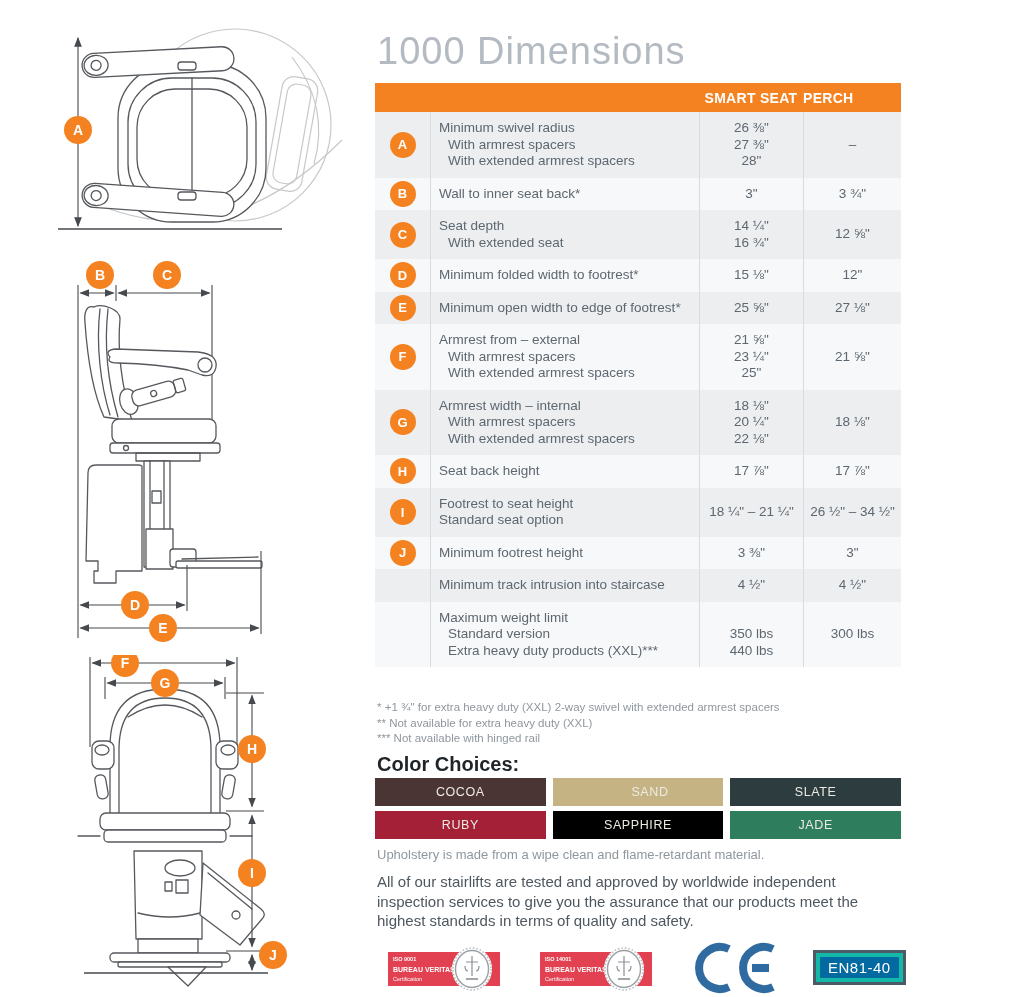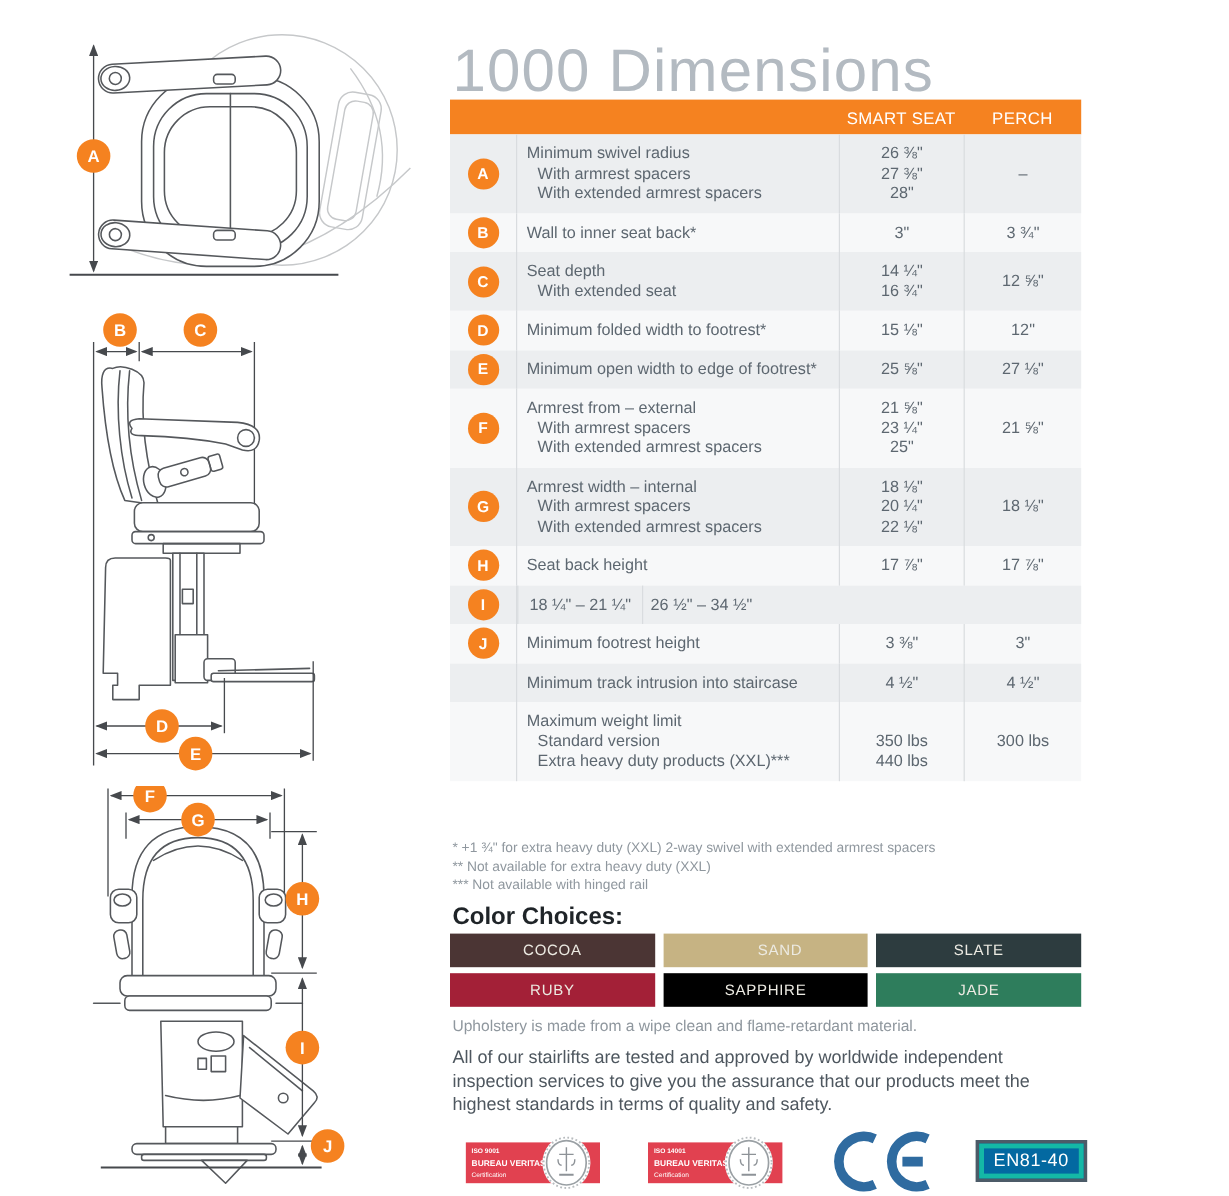--- a/index.html
+++ b/index.html
@@ -2,29 +2,29 @@
 <html><head>
 <meta charset="utf-8">
 <style>
   html,body{margin:0;padding:0;background:#fff;}
   *{box-sizing:border-box;}
   body{font-family:"Liberation Sans","DejaVu Sans",sans-serif;color:#5d6770;}
   .canvas{position:relative;width:1024px;height:997px;background:#fff;overflow:hidden;}
 
   
   .content{position:absolute;left:375px;top:0;width:526px;}
-  .page-title{position:absolute;left:2px;top:30px;font-size:50px;font-weight:200;
+  .page-title{position:absolute;left:2px;top:30px;font-size:38px;font-weight:200;
               color:#b3bac1;letter-spacing:1px;white-space:nowrap;}
 
   .dim-table{position:absolute;left:0;top:83px;width:526px;font-size:13.5px;}
   .t-header{display:flex;background:#f58220;color:#fff;height:29px;align-items:center;
-            font-weight:400;font-size:14px;letter-spacing:.3px;}
+            font-weight:700;font-size:14px;letter-spacing:.3px;}
   .t-header .h-spacer{flex:1;}
   .t-header .h-smart{width:104px;text-align:center;}
-  .t-header .h-perch{width:98px;text-align:center;}
+  .t-header .h-perch{width:98px;}
   .t-row{display:flex;align-items:stretch;}
   .t-row.dark{background:#eceef0;}
   .t-row.light{background:#f7f8f9;}
   .t-badge-cell{width:56px;display:flex;align-items:center;justify-content:center;
                 border-right:1px solid #d9dcdf;}
   .badge{width:26px;height:26px;border-radius:50%;background:#f58220;color:#fff;
          font-weight:700;font-size:13px;display:flex;align-items:center;justify-content:center;}
   .t-label-cell{flex:1;padding:8px 6px 8px 8px;display:flex;flex-direction:column;justify-content:flex-start;}
   .t-val-cell{width:104px;border-left:1px solid #d9dcdf;display:flex;flex-direction:column;
               align-items:center;justify-content:center;padding:8px 2px;text-align:center;}
@@ -397,20 +397,24 @@
               <div class="t-line">17 ⅞"</div>
             </div>
             <div class="t-val-cell perch">
               <div class="t-line">17 ⅞"</div>
             </div>
           </div>
           <div class="t-row dark">
             <div class="t-badge-cell">
               <div class="badge">I</div>
             </div>
+            <div class="t-label-cell">
+              <div class="t-line">Footrest to seat height</div>
+              <div class="t-line">Standard seat option</div>
+            </div>
             <div class="t-val-cell">
               <div class="t-line">18 ¼" – 21 ¼"</div>
             </div>
             <div class="t-val-cell perch">
               <div class="t-line">26 ½" – 34 ½"</div>
             </div>
           </div>
           <div class="t-row light">
             <div class="t-badge-cell">
               <div class="badge">J</div>

